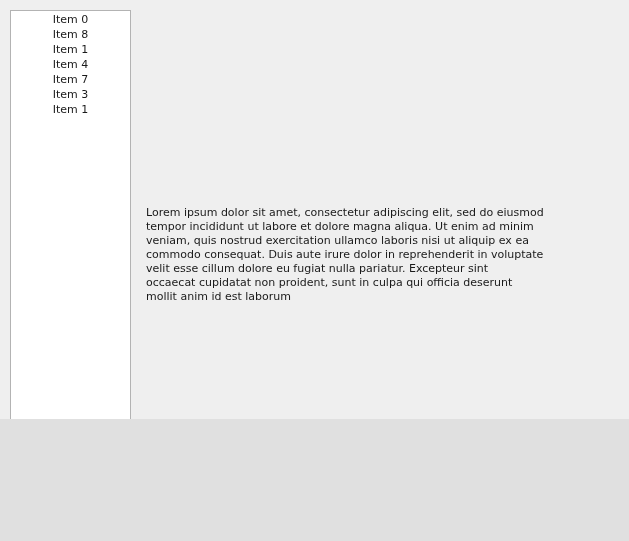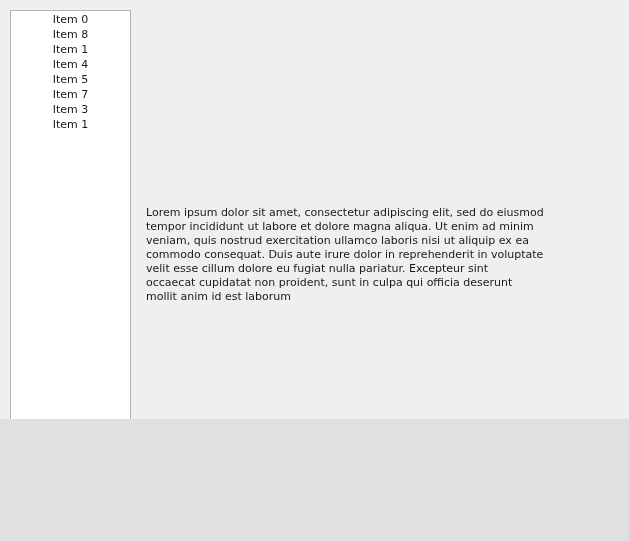--- a/index.html
+++ b/index.html
@@ -67,21 +67,20 @@
 </head>
 <body>
 
 <div class="window">
 
   <div class="listbox">
       <div class="list-item">Item 0</div>
       <div class="list-item">Item 8</div>
       <div class="list-item">Item 1</div>
       <div class="list-item">Item 4</div>
-      <div class="list-item">Item 5</div>
       <div class="list-item">Item 7</div>
       <div class="list-item">Item 3</div>
       <div class="list-item">Item 1</div>
     </div>
 
   <div class="paragraph">Lorem ipsum dolor sit amet, consectetur adipiscing elit, sed do eiusmod
 tempor incididunt ut labore et dolore magna aliqua. Ut enim ad minim
 veniam, quis nostrud exercitation ullamco laboris nisi ut aliquip ex ea
 commodo consequat. Duis aute irure dolor in reprehenderit in voluptate
 velit esse cillum dolore eu fugiat nulla pariatur. Excepteur sint

